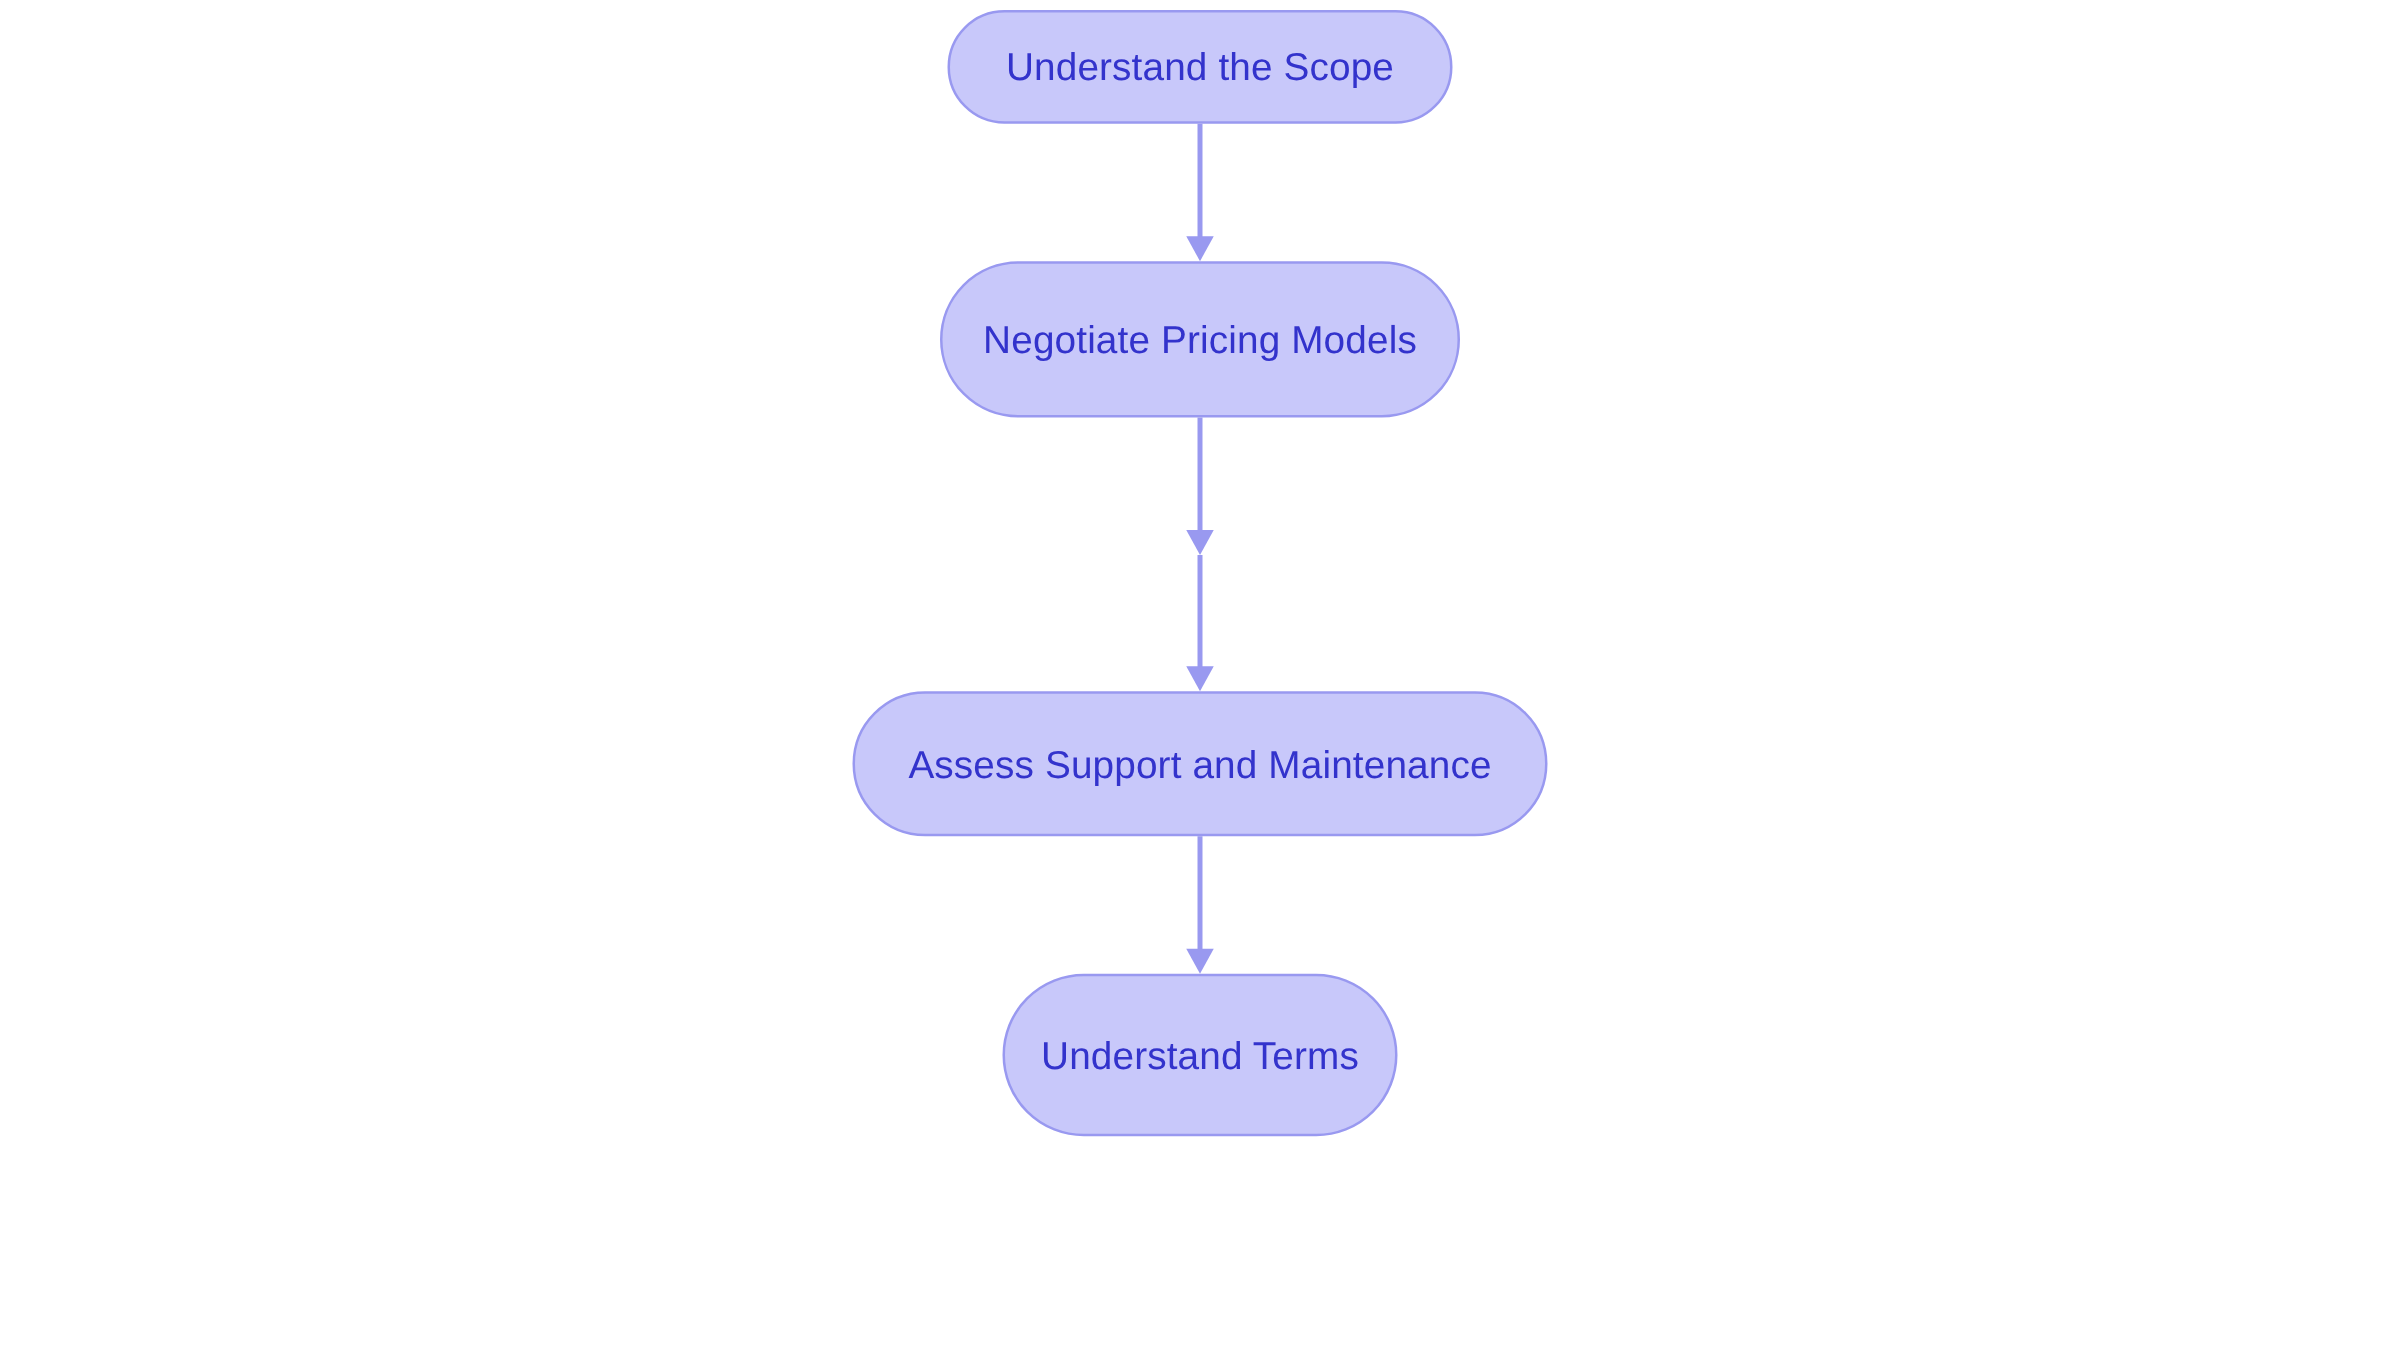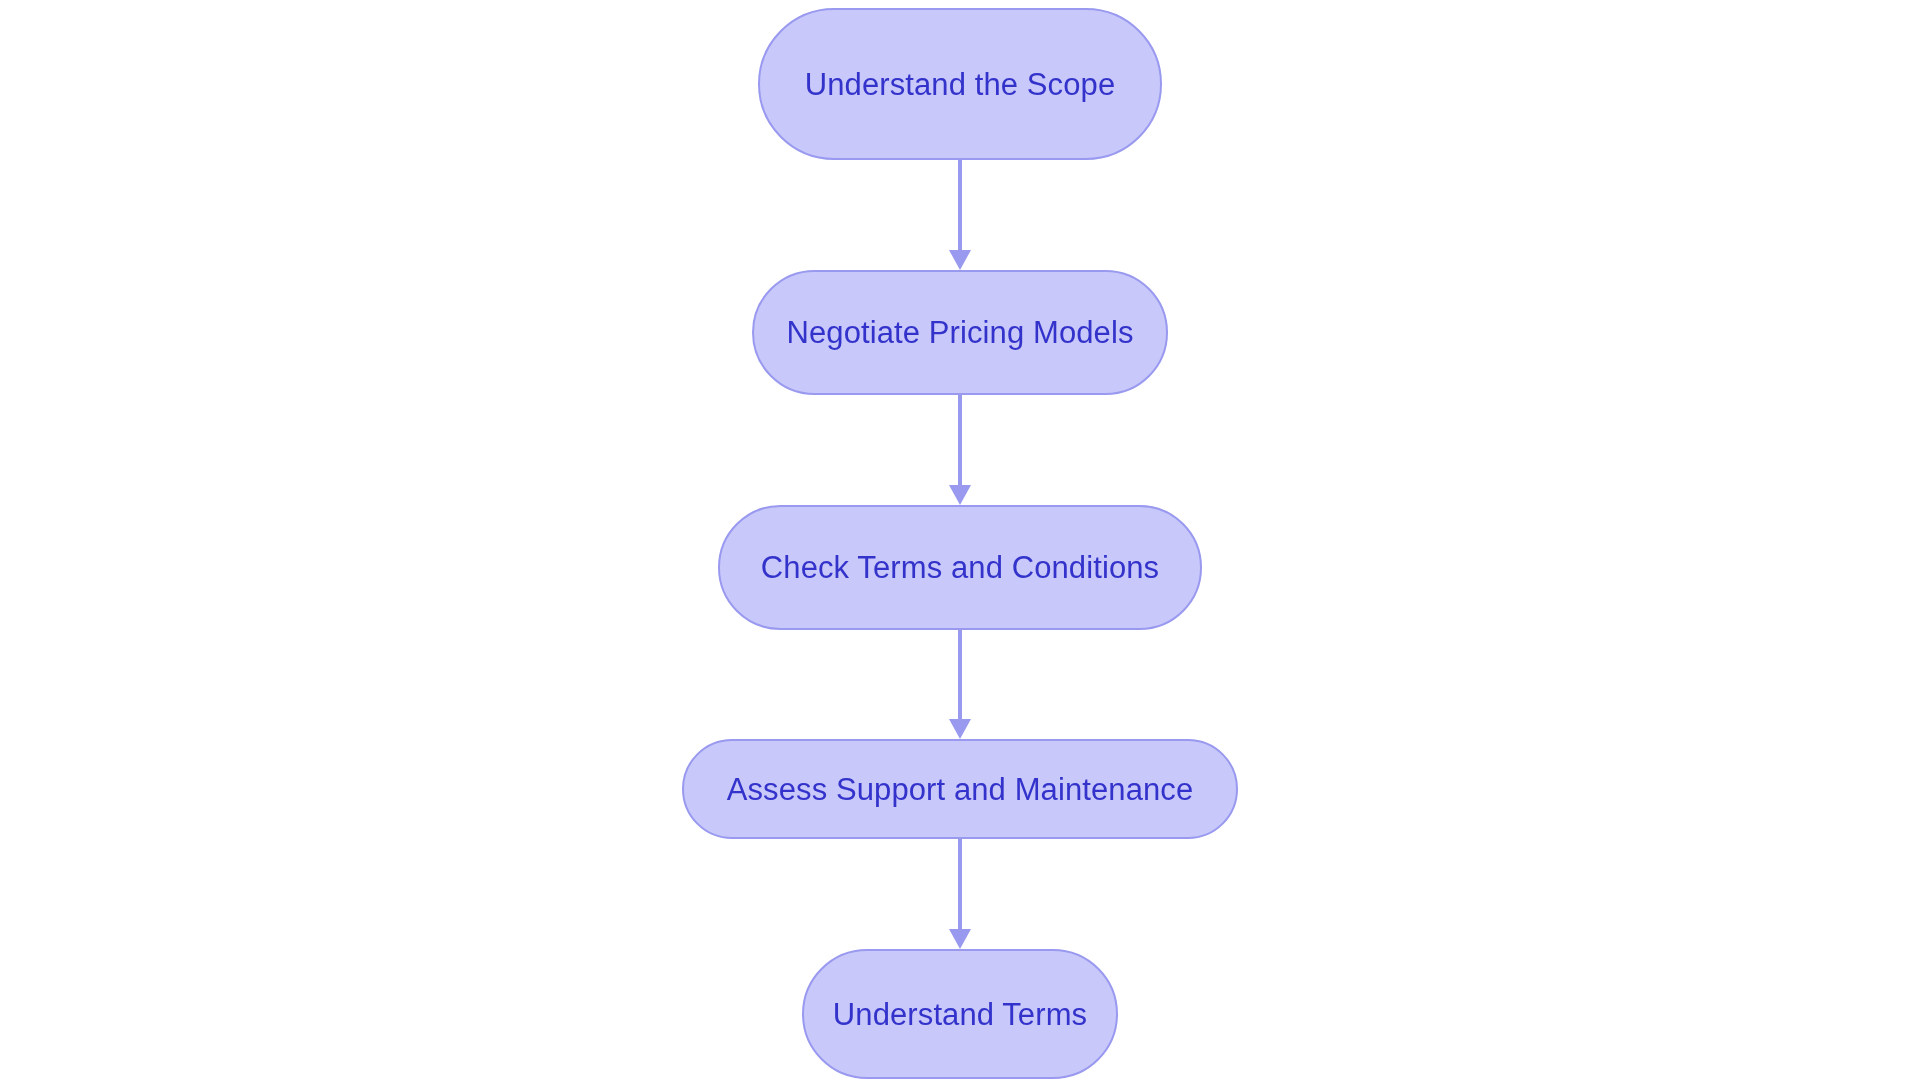--- a/index.html
+++ b/index.html
@@ -52,24 +52,24 @@
   }
 
   .node-label {
     color: #3333cc;
     font-size: 31px;
     line-height: 1;
     display: block;
   }
 
   
-  .node.n1 { width: 404px; height: 152px; }
+  .node.n1 { width: 404px; height: 91px; }
   .node.n2 { width: 416px; height: 125px; }
   .node.n3 { width: 484px; height: 125px; }
-  .node.n4 { width: 556px; height: 100px; text-align: center; }
+  .node.n4 { width: 556px; height: 116px; text-align: center; }
   .node.n5 { width: 316px; height: 130px; }
 
   
   .connector {
     position: relative;
     width: 24px;
     flex: 0 0 auto;
     display: flex;
     flex-direction: column;
     align-items: center;
@@ -112,23 +112,20 @@
 
     <div class="node n2">
       <span class="node-label">Negotiate Pricing Models</span>
     </div>
 
     <div class="connector c2">
       <div class="connector-line"></div>
       <div class="connector-arrowhead"></div>
     </div>
 
-    <div class="node n3">
-      <span class="node-label">Check Terms and Conditions</span>
-    </div>
 
     <div class="connector c3">
       <div class="connector-line"></div>
       <div class="connector-arrowhead"></div>
     </div>
 
     <div class="node n4">
       <span class="node-label">Assess Support and Maintenance</span>
     </div>
 

